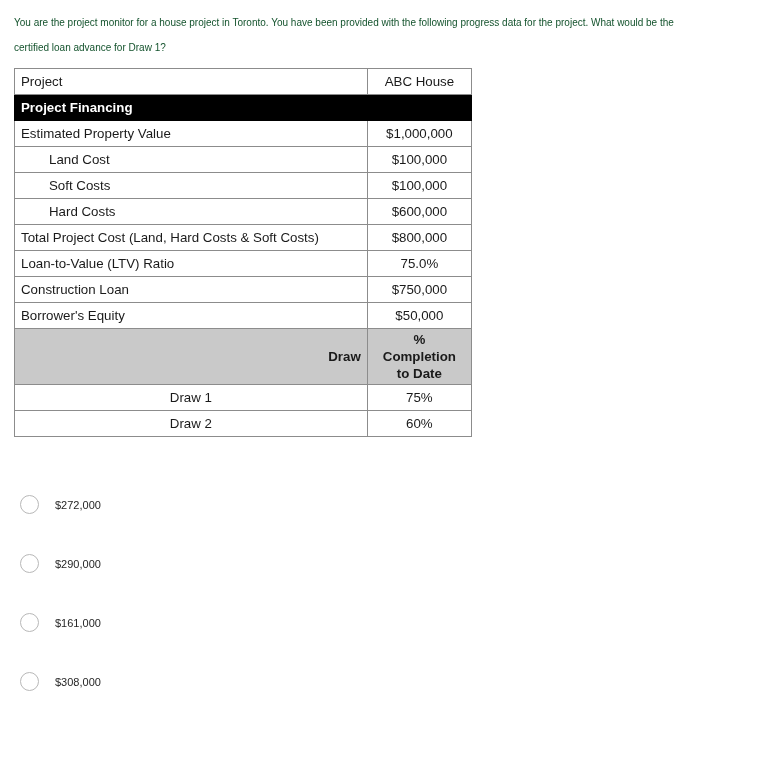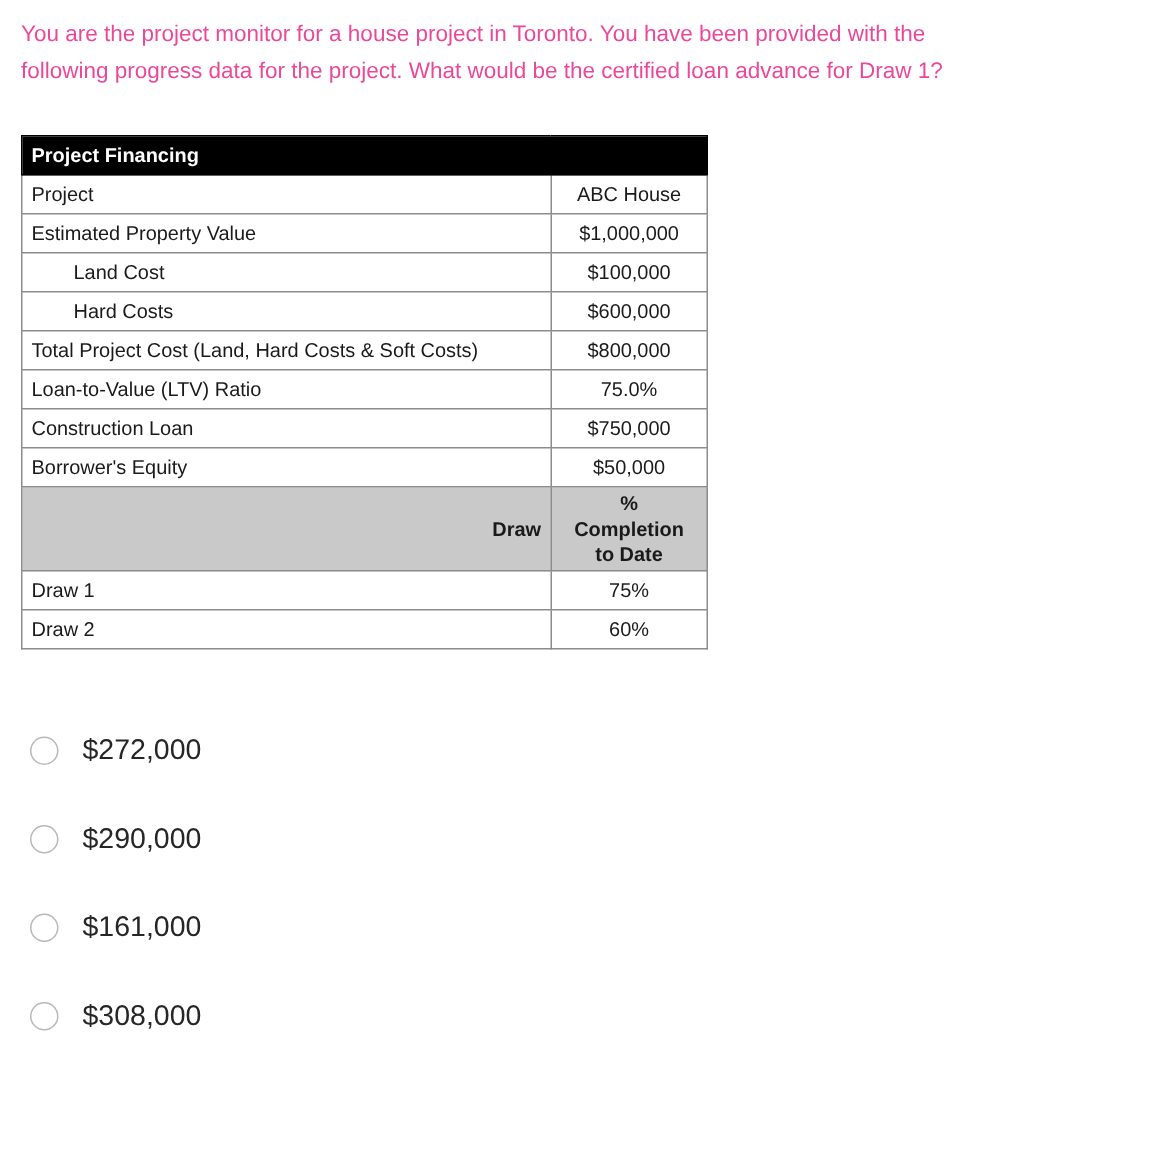--- a/index.html
+++ b/index.html
@@ -13,25 +13,25 @@
     font-family: "Liberation Sans", sans-serif;
     color: #1a1a1a;
     overflow: hidden;
   }
   .page {
     padding: 10px 14px 0 14px;
     box-sizing: border-box;
     width: 781px;
   }
   .question {
-    font-size: 15px;
+    font-size: 10px;
     line-height: 25px;
-    color: #ec4899;
+    color: #14532d;
     max-width: 665px;
-    margin: 0 0 30px 0;
+    margin: 0 0 8px 0;
   }
   
   table.fin {
     border-collapse: collapse;
     table-layout: fixed;
     width: 458px;
     font-size: 13.3px;
     color: #1a1a1a;
     margin-left: 0px;
   }
@@ -46,21 +46,21 @@
   .col-value { width: 104px; text-align: center; }
 
   .sect {
     background: #000000 !important;
     color: #ffffff;
     font-weight: bold;
     border: 1px solid #000000 !important;
   }
   .bold { font-weight: normal; }
   .indent { padding-left: 34px !important; }
-  .center { text-align: left; }
+  .center { text-align: center; }
   .grayrow td { background: #c9c9c9 !important; }
   .hdr-draw {
     text-align: right;
     font-weight: bold;
   }
   .hdr-pct {
     text-align: center;
     font-weight: bold;
     line-height: 17px;
   }
@@ -80,56 +80,60 @@
     width: 19px;
     height: 19px;
     border: 1.6px solid #b8b8b8;
     border-radius: 50%;
     background: #fff;
     box-sizing: border-box;
     flex: 0 0 auto;
   }
   .option-label {
     margin-left: 16px;
-    font-size: 19px;
+    font-size: 11px;
     color: #262626;
   }
 </style>
 </head>
 <body>
 
 <div class="page">
 
   <p class="question">You are the project monitor for a house project in Toronto. You have been provided with the following progress data for the project. What would be the certified loan advance for Draw 1?</p>
 
   <table class="fin">
     <colgroup>
       <col class="col-label">
       <col class="col-value">
     </colgroup>
     <tbody>
       <tr>
-        <td class="sect" colspan="2">Project Financing</td>
+        <td>Project</td>
+        <td class="col-value">ABC House</td>
       </tr>
 
       <tr>
-        <td>Project</td>
-        <td class="col-value">ABC House</td>
+        <td class="sect" colspan="2">Project Financing</td>
       </tr>
 
       <tr>
         <td class="bold">Estimated Property Value</td>
         <td class="col-value bold">$1,000,000</td>
       </tr>
 
       <tr>
         <td class="indent">Land Cost</td>
         <td class="col-value">$100,000</td>
       </tr>
 
+      <tr>
+        <td class="indent">Soft Costs</td>
+        <td class="col-value">$100,000</td>
+      </tr>
 
       <tr>
         <td class="indent">Hard Costs</td>
         <td class="col-value">$600,000</td>
       </tr>
 
       <tr>
         <td class="bold">Total Project Cost (Land, Hard Costs &amp; Soft Costs)</td>
         <td class="col-value bold">$800,000</td>
       </tr>

